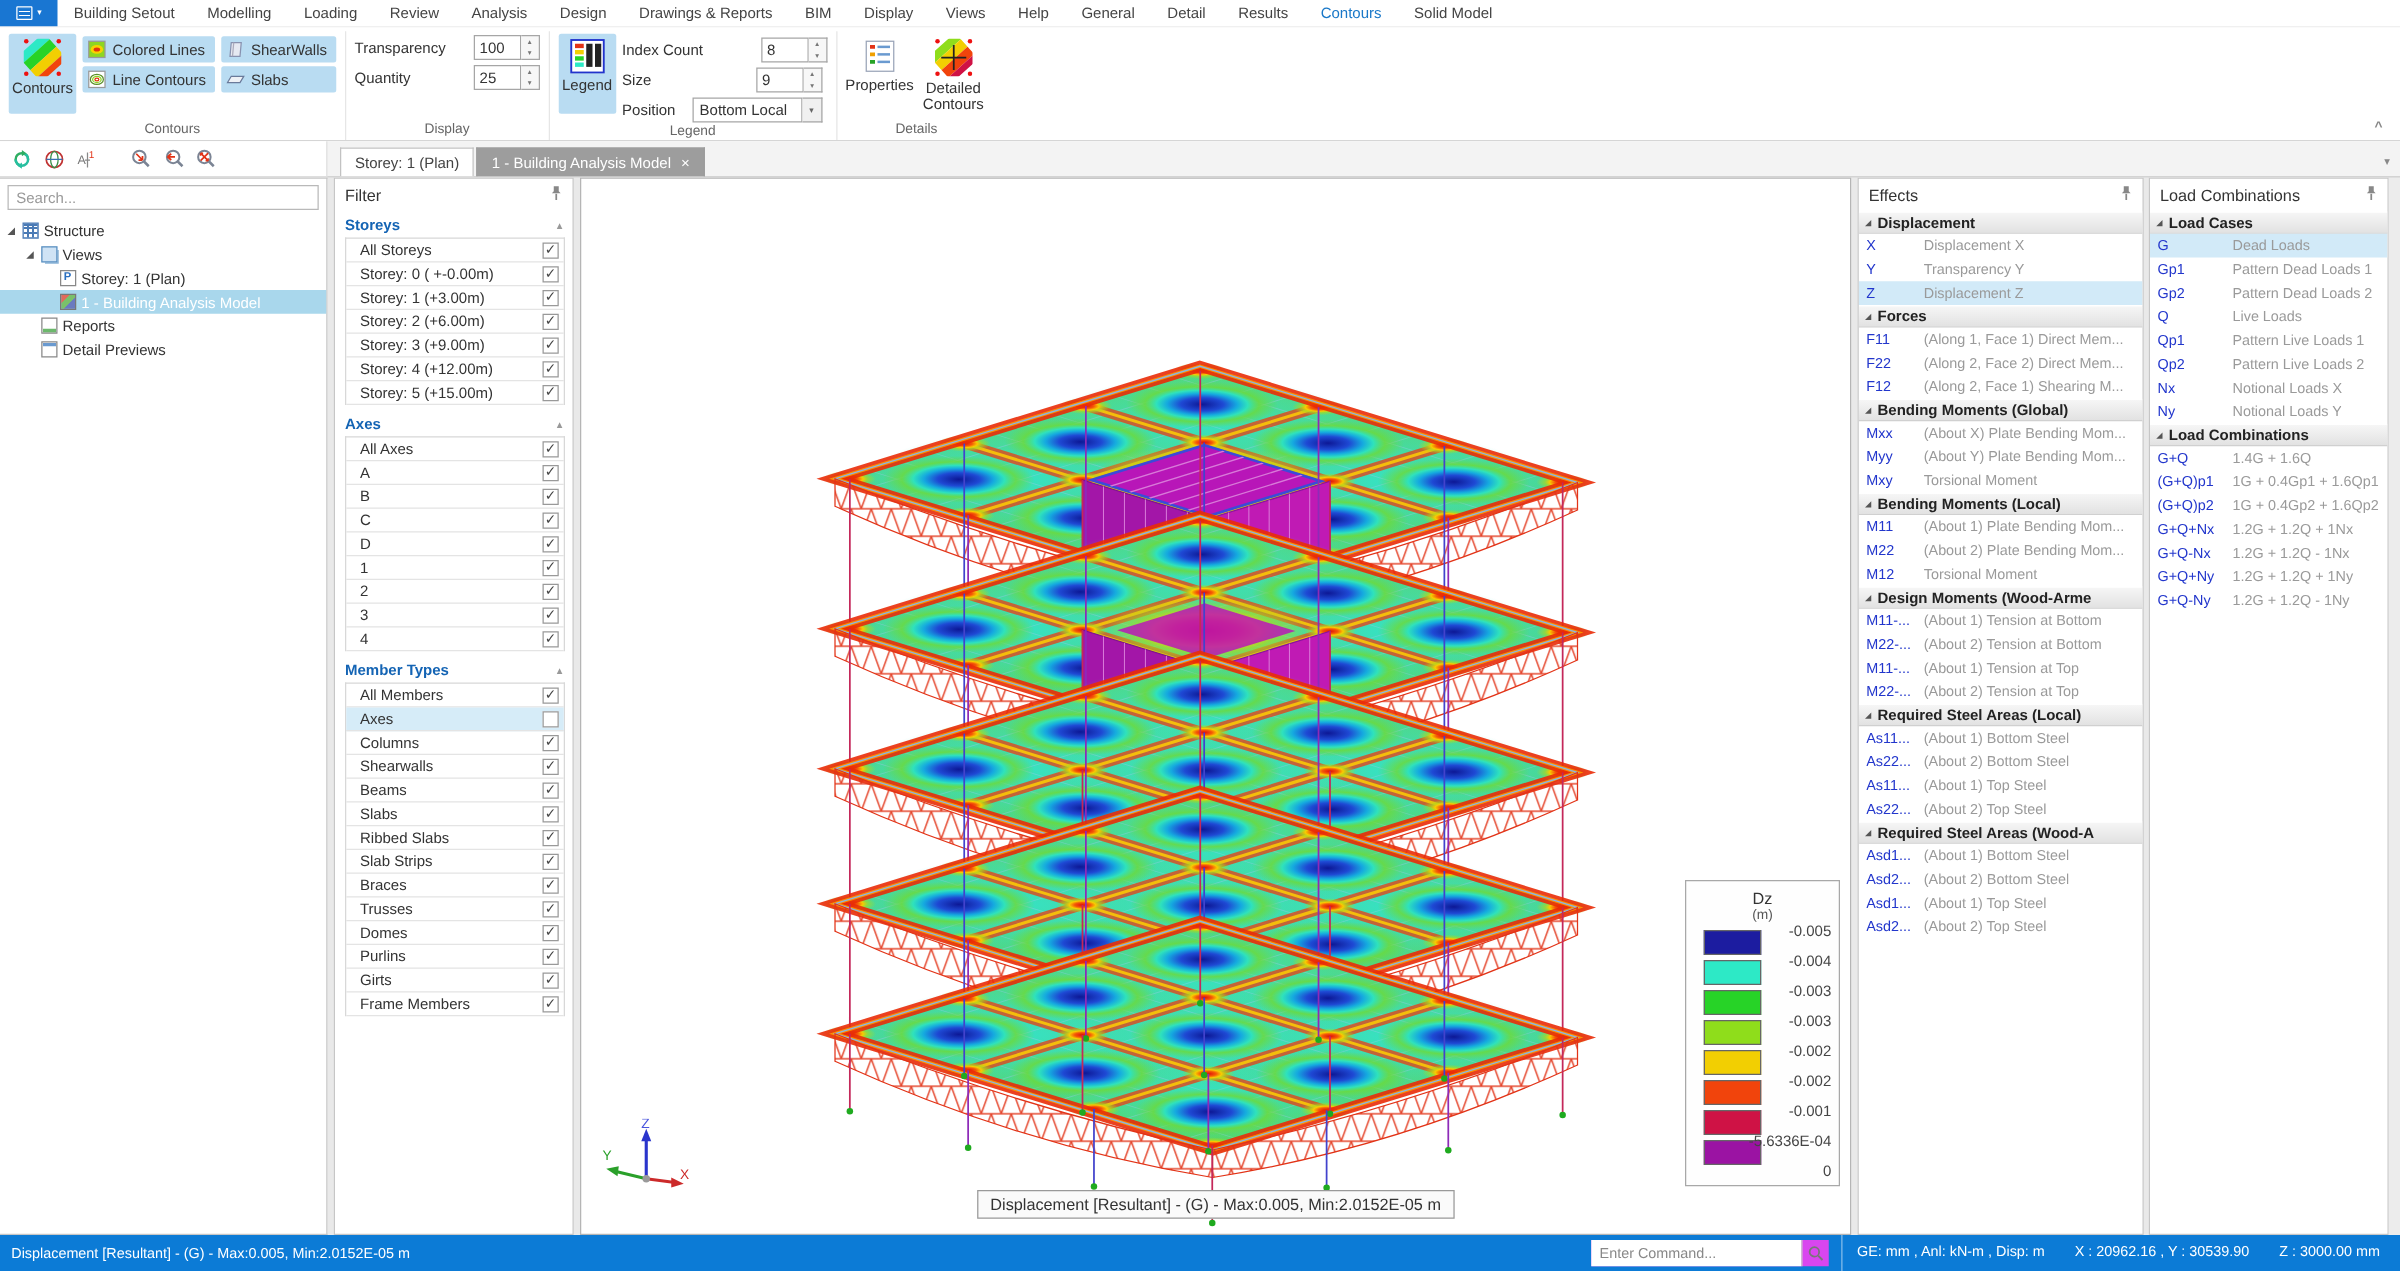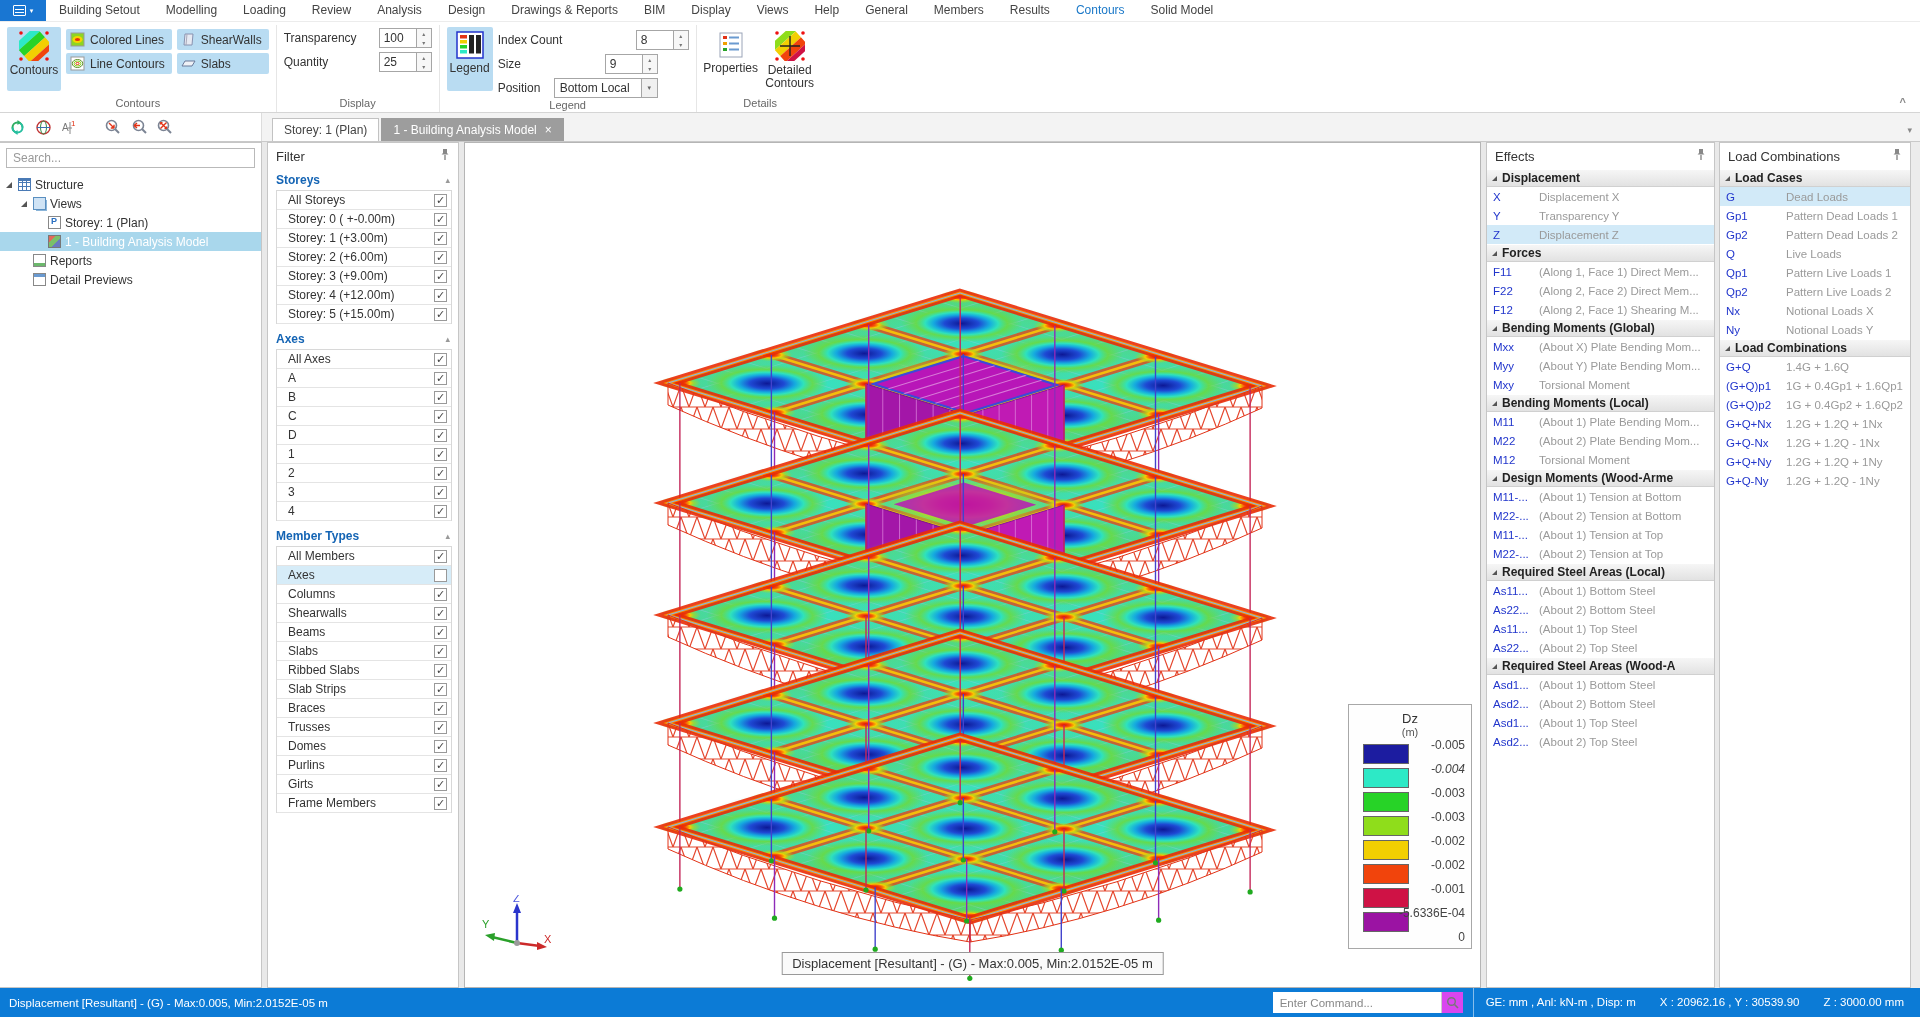--- a/index.html
+++ b/index.html
@@ -139,21 +139,21 @@
       <div class="menu-tab">Loading</div>
       <div class="menu-tab">Review</div>
       <div class="menu-tab">Analysis</div>
       <div class="menu-tab">Design</div>
       <div class="menu-tab">Drawings &amp; Reports</div>
       <div class="menu-tab">BIM</div>
       <div class="menu-tab">Display</div>
       <div class="menu-tab">Views</div>
       <div class="menu-tab">Help</div>
       <div class="menu-tab">General</div>
-      <div class="menu-tab">Members</div>
+      <div class="menu-tab">Detail</div>
       <div class="menu-tab">Results</div>
       <div class="menu-tab active">Contours</div>
       <div class="menu-tab">Solid Model</div>
     </div>
 </div>
 
 <div class="ribbon">
   <div class="rgroup">
     <div class="rgc">
       <div class="bigbtn sel">
@@ -249,21 +249,21 @@
           <rect x="4" y="4" width="7" height="3.5" fill="#e23317"></rect>
           <rect x="4" y="9" width="7" height="3.5" fill="#f2cf02"></rect>
           <rect x="4" y="14" width="7" height="3.5" fill="#27d327"></rect>
           <rect x="4" y="19" width="7" height="3.5" fill="#2de9c6"></rect>
           <rect x="13" y="4" width="5" height="18.5" fill="#222"></rect>
           <rect x="20" y="4" width="5" height="18.5" fill="#222"></rect>
         </svg>
         <span>Legend</span>
       </div>
       <div class="colstack">
-        <div class="frow" style="width:191px">
+        <div class="frow" style="width:164px">
           <span class="flab">Index Count</span>
           <span class="spin">
             <span class="val">8</span>
             <span class="arr">
                 <span>▴</span>
                 <span>▾</span>
               </span>
           </span>
         </div>
         <div class="frow" style="width:160px">
@@ -1017,21 +1017,21 @@
       <div class="lrows" style="height: 196px;">
           <div class="lbox" style="background: rgb(28, 28, 160);"></div>
           <div class="lbox" style="background: rgb(45, 233, 198);"></div>
           <div class="lbox" style="background: rgb(39, 211, 39);"></div>
           <div class="lbox" style="background: rgb(143, 221, 27);"></div>
           <div class="lbox" style="background: rgb(242, 207, 2);"></div>
           <div class="lbox" style="background: rgb(241, 68, 12);"></div>
           <div class="lbox" style="background: rgb(207, 18, 69);"></div>
           <div class="lbox" style="background: rgb(155, 19, 163);"></div>
           <div class="lval" style="top: -6px;">-0.005</div>
-          <div class="lval" style="top: 18px; font-style: italic;">-0.004</div>
+          <div class="lval" style="top: 18px;">-0.004</div>
           <div class="lval" style="top: 42px;">-0.003</div>
           <div class="lval" style="top: 66px;">-0.003</div>
           <div class="lval" style="top: 90px;">-0.002</div>
           <div class="lval" style="top: 114px;">-0.002</div>
           <div class="lval" style="top: 138px;">-0.001</div>
           <div class="lval" style="top: 162px;">-5.6336E-04</div>
           <div class="lval" style="top: 186px;">0</div>
         </div>
     </div>
 

